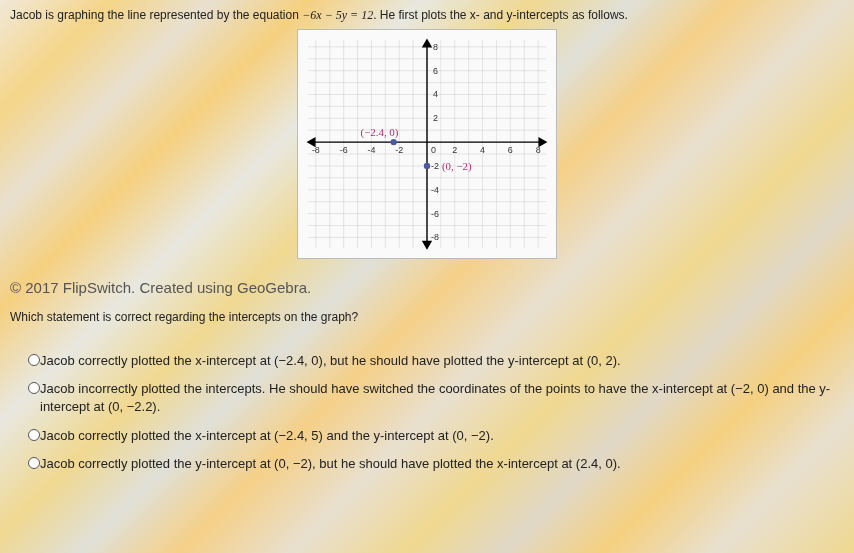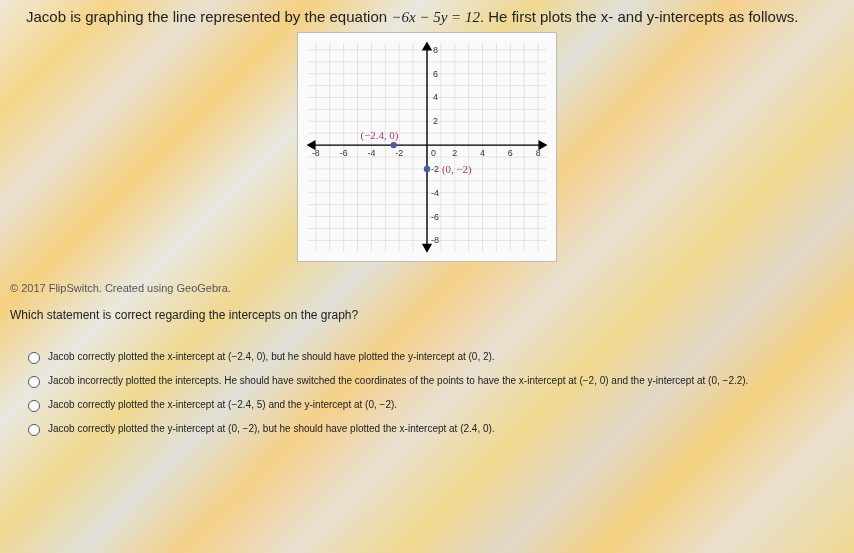--- a/index.html
+++ b/index.html
@@ -11,27 +11,27 @@
     color: #333;
     background: linear-gradient(135deg,
       #f0e8d8 0%, #f5d588 8%, #e8e0d0 15%,
       #f5d080 22%, #e8e8e0 30%, #f0d890 38%,
       #e0e0d8 45%, #f5d088 52%, #e8e0d0 60%,
       #f0d890 68%, #e0d8c8 75%, #f5d080 82%,
       #e8e0d0 90%, #f0d890 100%);
     padding: 8px 10px;
     overflow: hidden;
   }
-  .problem-text { font-size: 15px; color: #222; margin-bottom: 6px; margin-left: 16px; }
+  .problem-text { font-size: 12px; color: #222; margin-bottom: 6px; }
   .eq { font-family: 'Times New Roman', serif; font-style: italic; }
   .graph-wrap { width: 260px; height: 230px; margin: 4px auto 8px auto; position: relative; background: #fafafa; border: 1px solid #bbb; }
   .graph-wrap svg { position: absolute; inset: 0; }
-  .copyright { font-size: 11px; color: #555; margin: 20px 0 14px 0; }
+  .copyright { font-size: 15px; color: #555; margin: 20px 0 14px 0; }
   .question { font-size: 12px; color: #222; margin-bottom: 28px; }
-  .option { display: flex; align-items: flex-start; gap: 8px; margin: 10px 0 10px 18px; font-size: 10px; color: #222; line-height: 1.4; }
+  .option { display: flex; align-items: flex-start; margin: 10px 0 10px 18px; font-size: 13px; color: #222; line-height: 1.4; }
   .radio {
     width: 12px; height: 12px; border: 1px solid #555; border-radius: 50%;
     flex: 0 0 12px; margin-top: 2px; background: #fff;
   }
   .opt-text { flex: 1; }
   .pt-label { font-family: 'Times New Roman', serif; fill: #b03070; font-size: 11px; }
   .tick-label { font-family: Arial, sans-serif; fill: #333; font-size: 9px; }
 </style>
 </head>
 <body>

